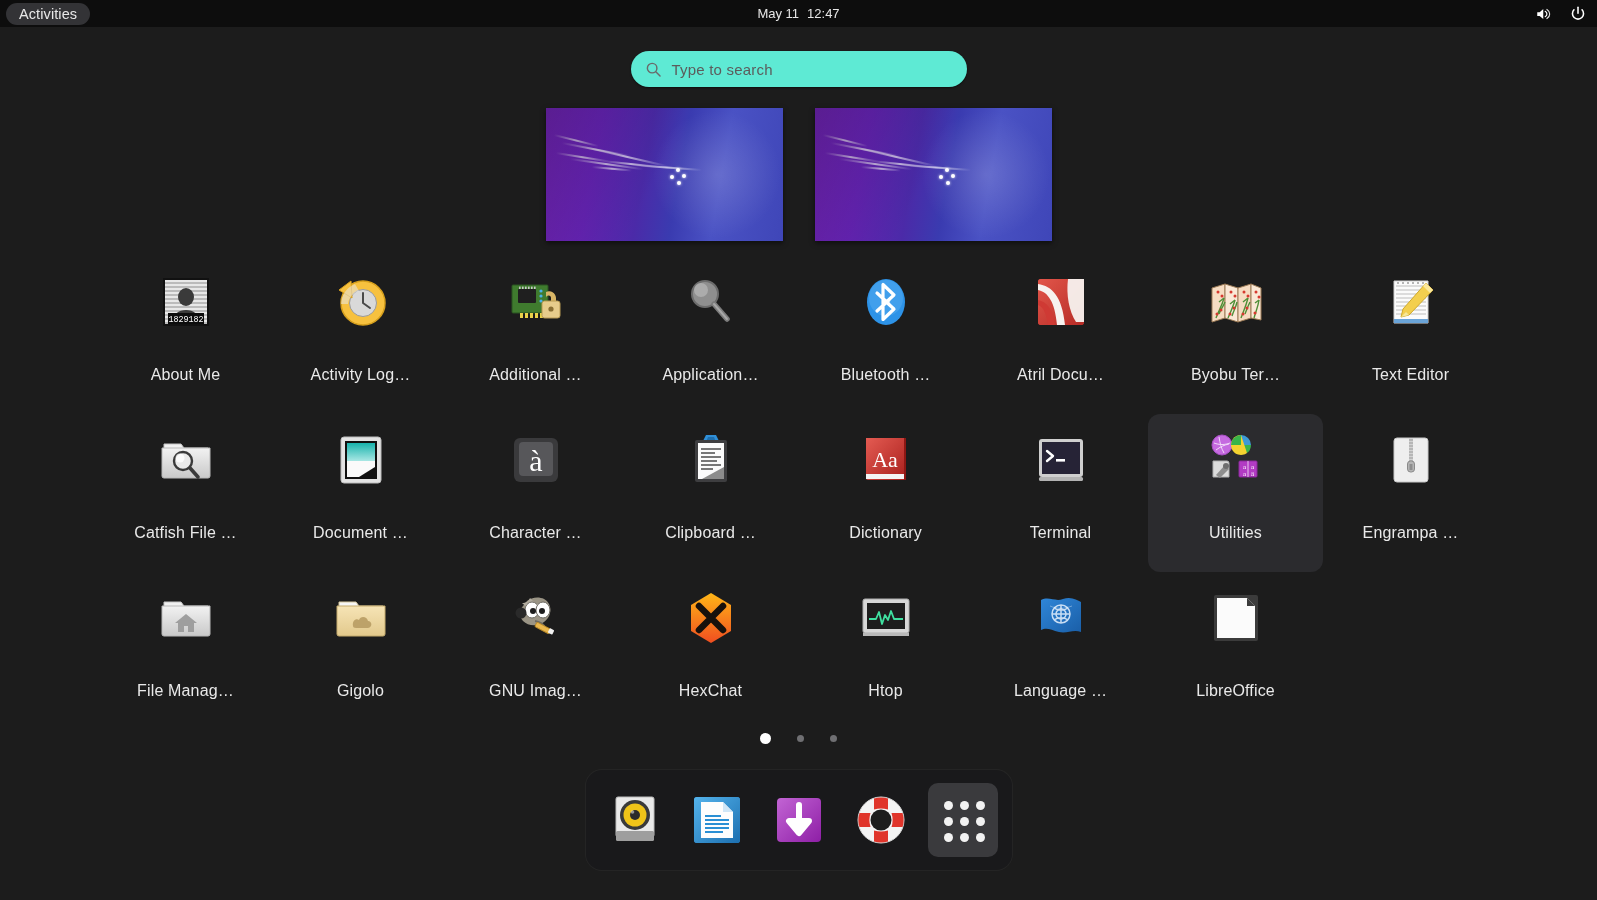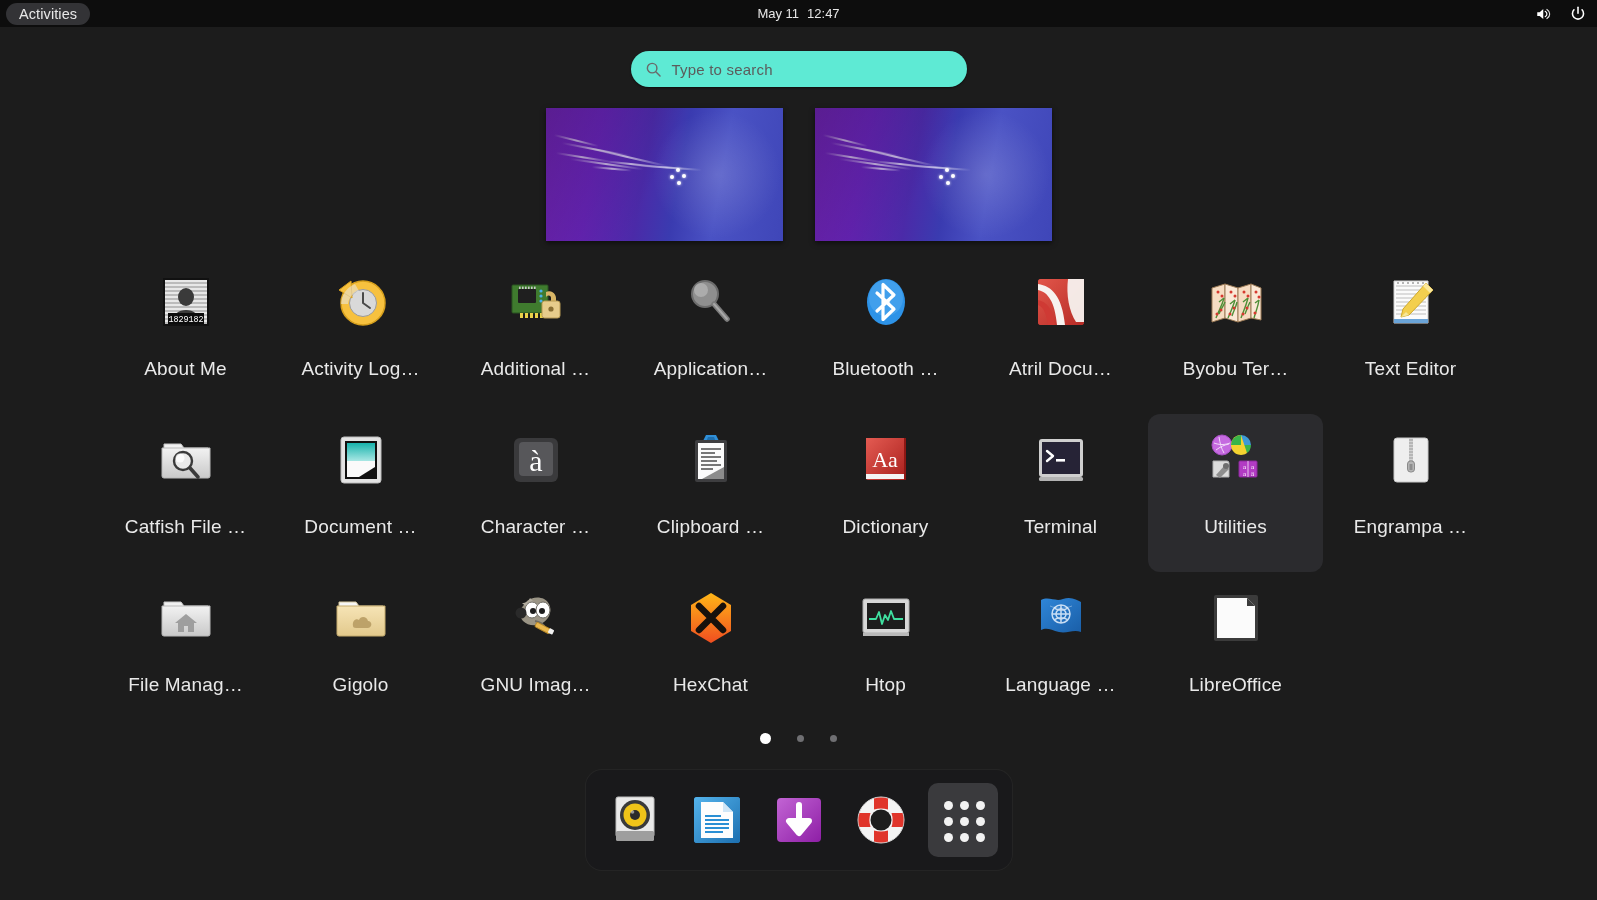--- a/index.html
+++ b/index.html
@@ -102,22 +102,22 @@
     justify-content: flex-start;
     padding-top: 14px;
     border-radius: 12px;
   }
   .app.folder { background: #2b2b2e; }
   .icon-box {
     width: 64px; height: 64px; position: relative;
     display: flex; align-items: center; justify-content: center;
   }
   .app-label {
-    margin-top: 24px;
-    font-size: 19px; color: #e9e9e9;
+    margin-top: 32px;
+    font-size: 16px; color: #e9e9e9;
     white-space: nowrap; letter-spacing: .15px;
   }
 
   
   #pagedots {
     position: absolute; top: 733px; left: 0; width: 1597px;
     display: flex; justify-content: center; align-items: center; gap: 26px;
   }
   #pagedots .pd { border-radius: 50%; background: #6f6f72; }
   #pagedots .pd.active { background: #ffffff; }

